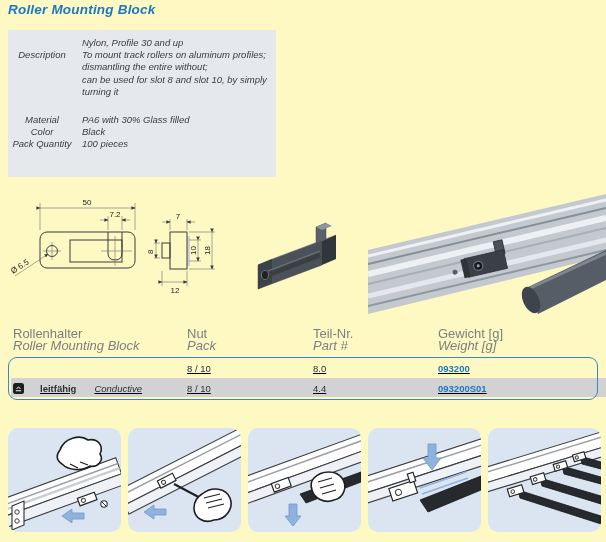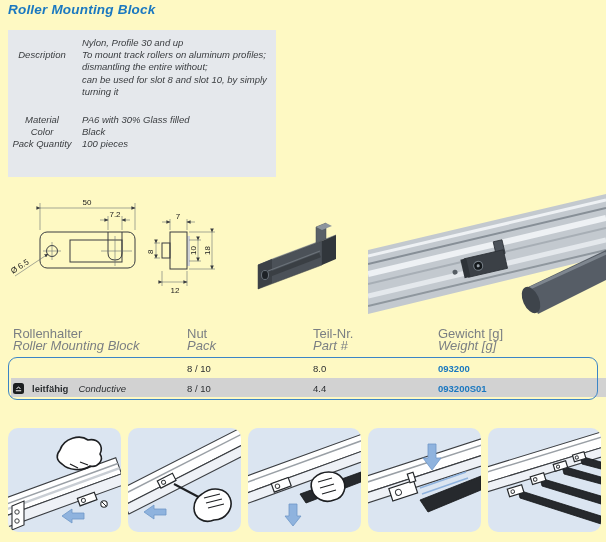--- a/index.html
+++ b/index.html
@@ -30,24 +30,24 @@
   .tbl{position:absolute;left:0;top:322px;width:606px;height:86px;}
   .tbl-headers{position:absolute;left:13px;top:6px;width:585px;display:grid;
                grid-template-columns:174px 126px 125px auto;font-size:13px;
                color:var(--header_gray,#7b7f83);}
   .hdr-de{line-height:12px;}
   .hdr-en{line-height:12px;font-style:italic;}
   .row2-band{position:absolute;left:11px;top:56px;width:595px;height:19px;
              background:var(--row_gray,#d2d2d2);}
   .tbl-outline{position:absolute;left:8px;top:35px;width:588px;height:41px;
                border:1.5px solid var(--table_border_blue,#3c85c6);border-radius:9px;}
-  .tbl-rows{position:absolute;left:13px;top:36px;width:585px;}
+  .tbl-rows{position:absolute;left:13px;top:36px;width:585px;text-decoration:underline;}
   .tbl-row{display:grid;grid-template-columns:174px 126px 125px auto;height:20px;
            align-items:center;font-size:9.5px;color:#2c2f32;}
-  .cell-name{display:flex;align-items:center;gap:8px;}
+  .cell-name{display:flex;align-items:center;gap:16px;}
   .name-bold{font-weight:bold;}
   .name-italic{font-style:italic;margin-left:2px;}
   .cell-part{color:var(--accent_blue,#1a78c0);font-weight:bold;}
   .cond-icon{width:11px;height:11px;background:#1c1e20;border-radius:2.5px;display:inline-flex;
              align-items:center;justify-content:center;flex:none;}
   .cond-icon svg{display:block;}
 
   
   .instructions{position:absolute;left:8px;top:428px;display:flex;gap:7px;}
   .panel{width:113px;height:104px;border-radius:10px;background:var(--panel_blue,#dbe5f1);}

